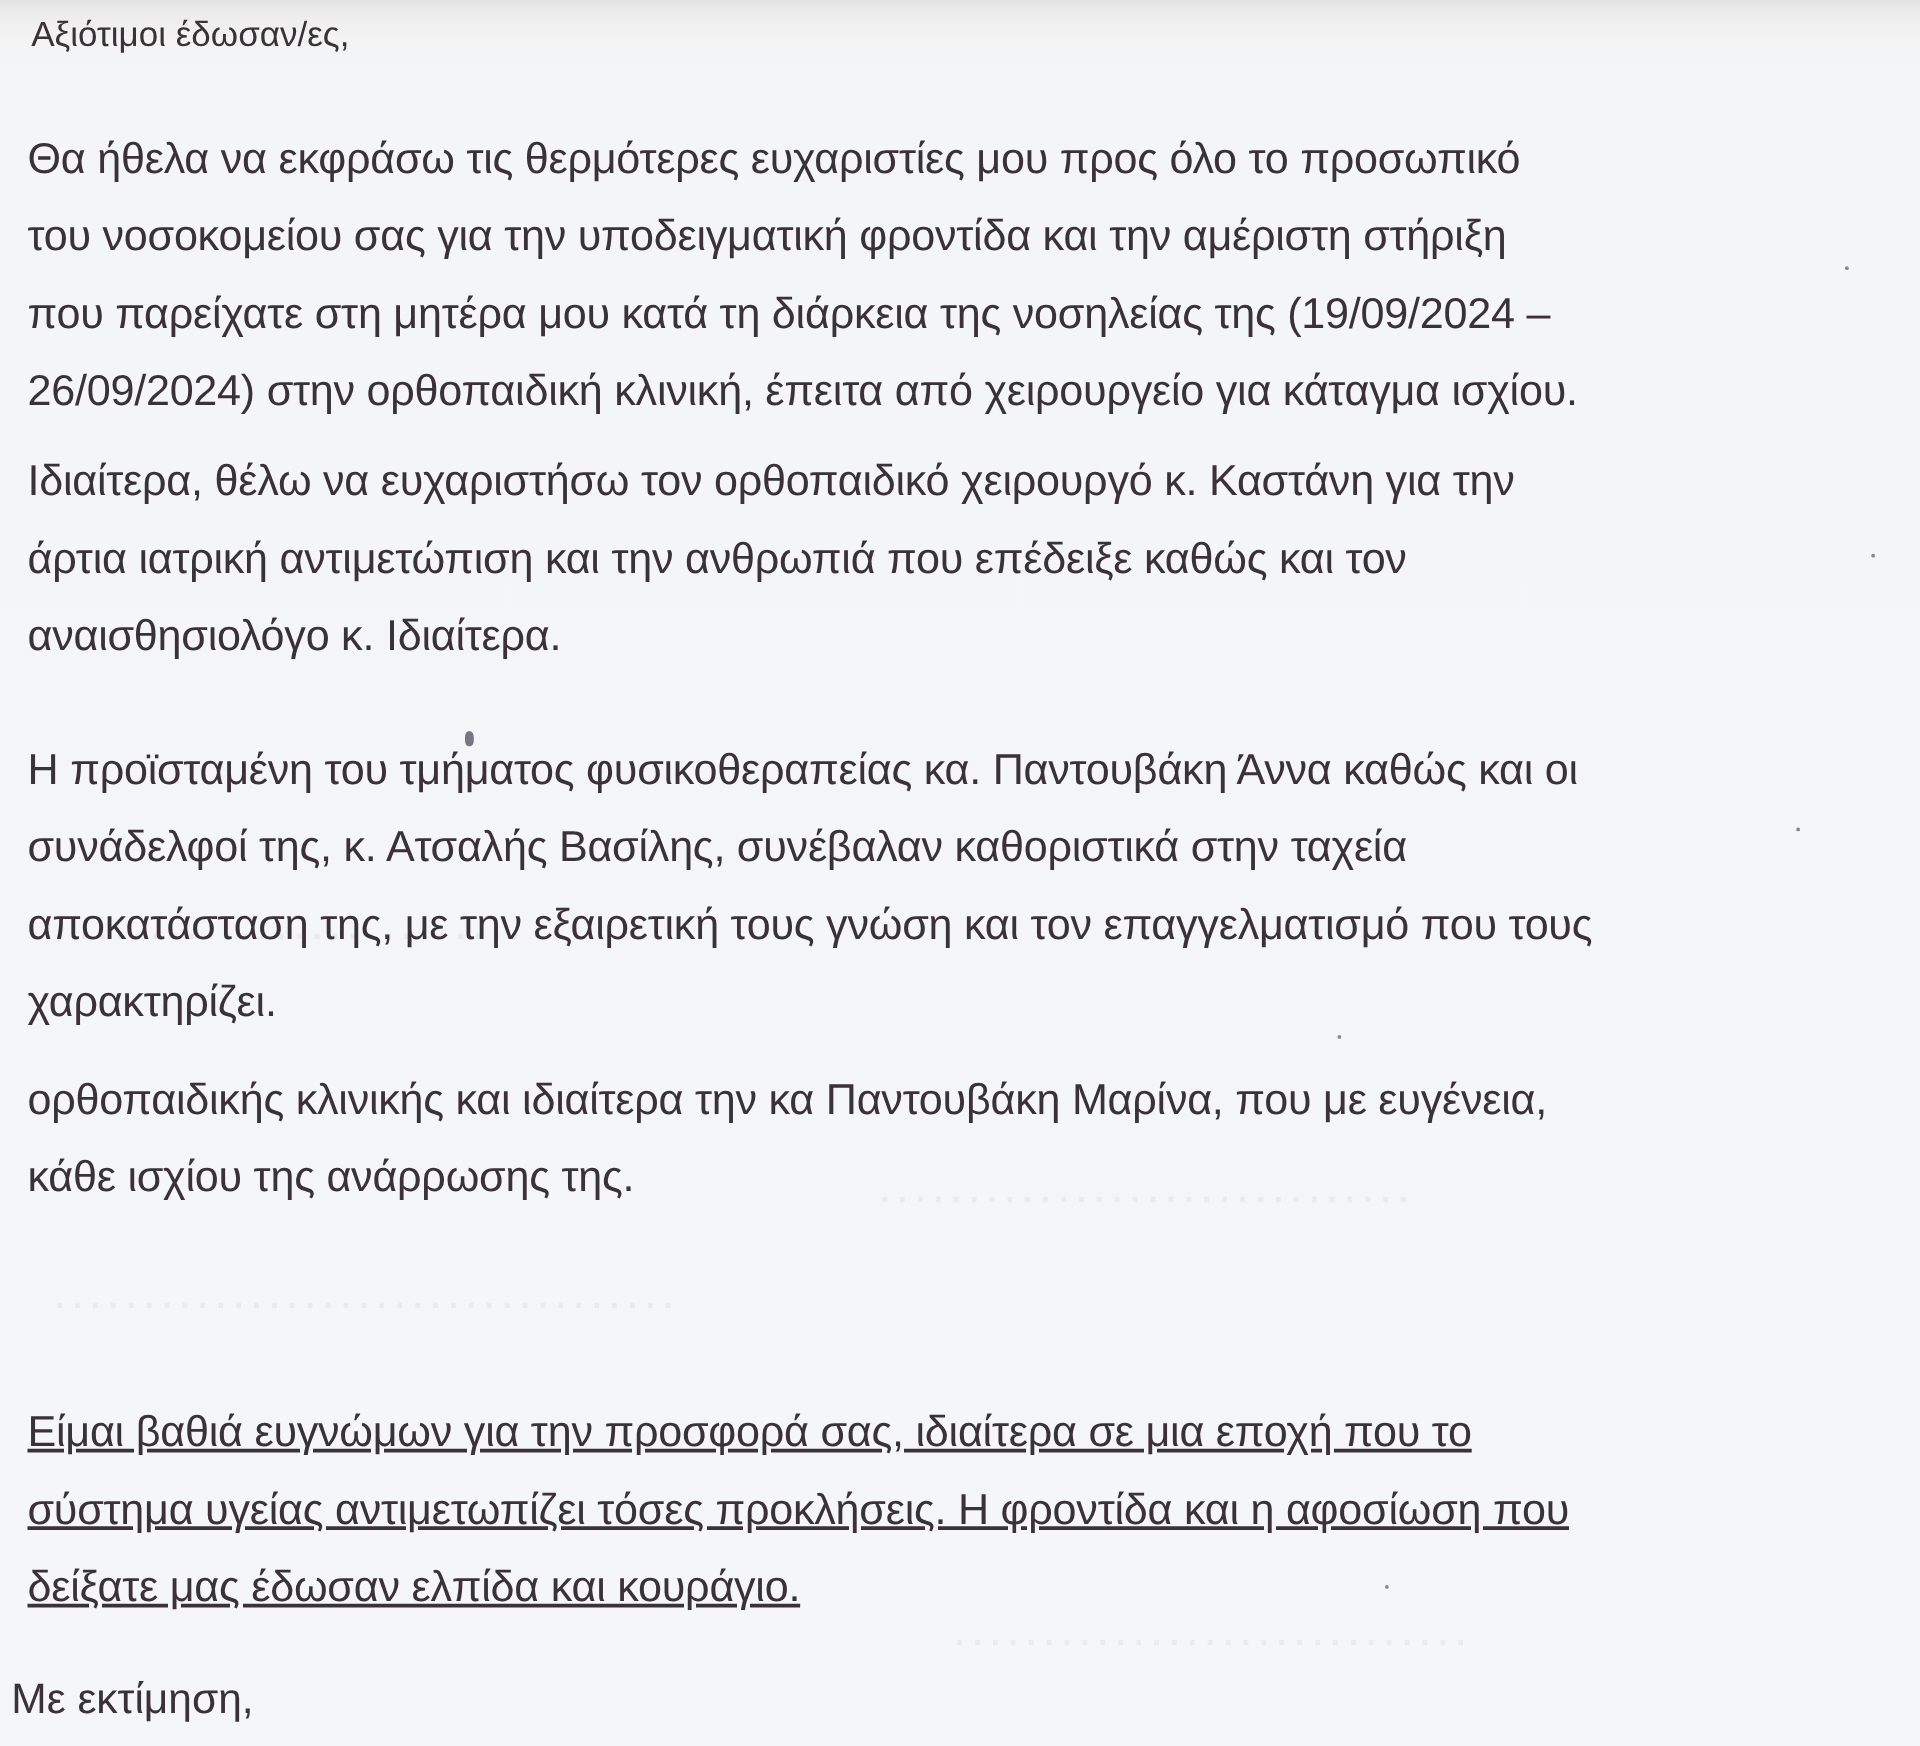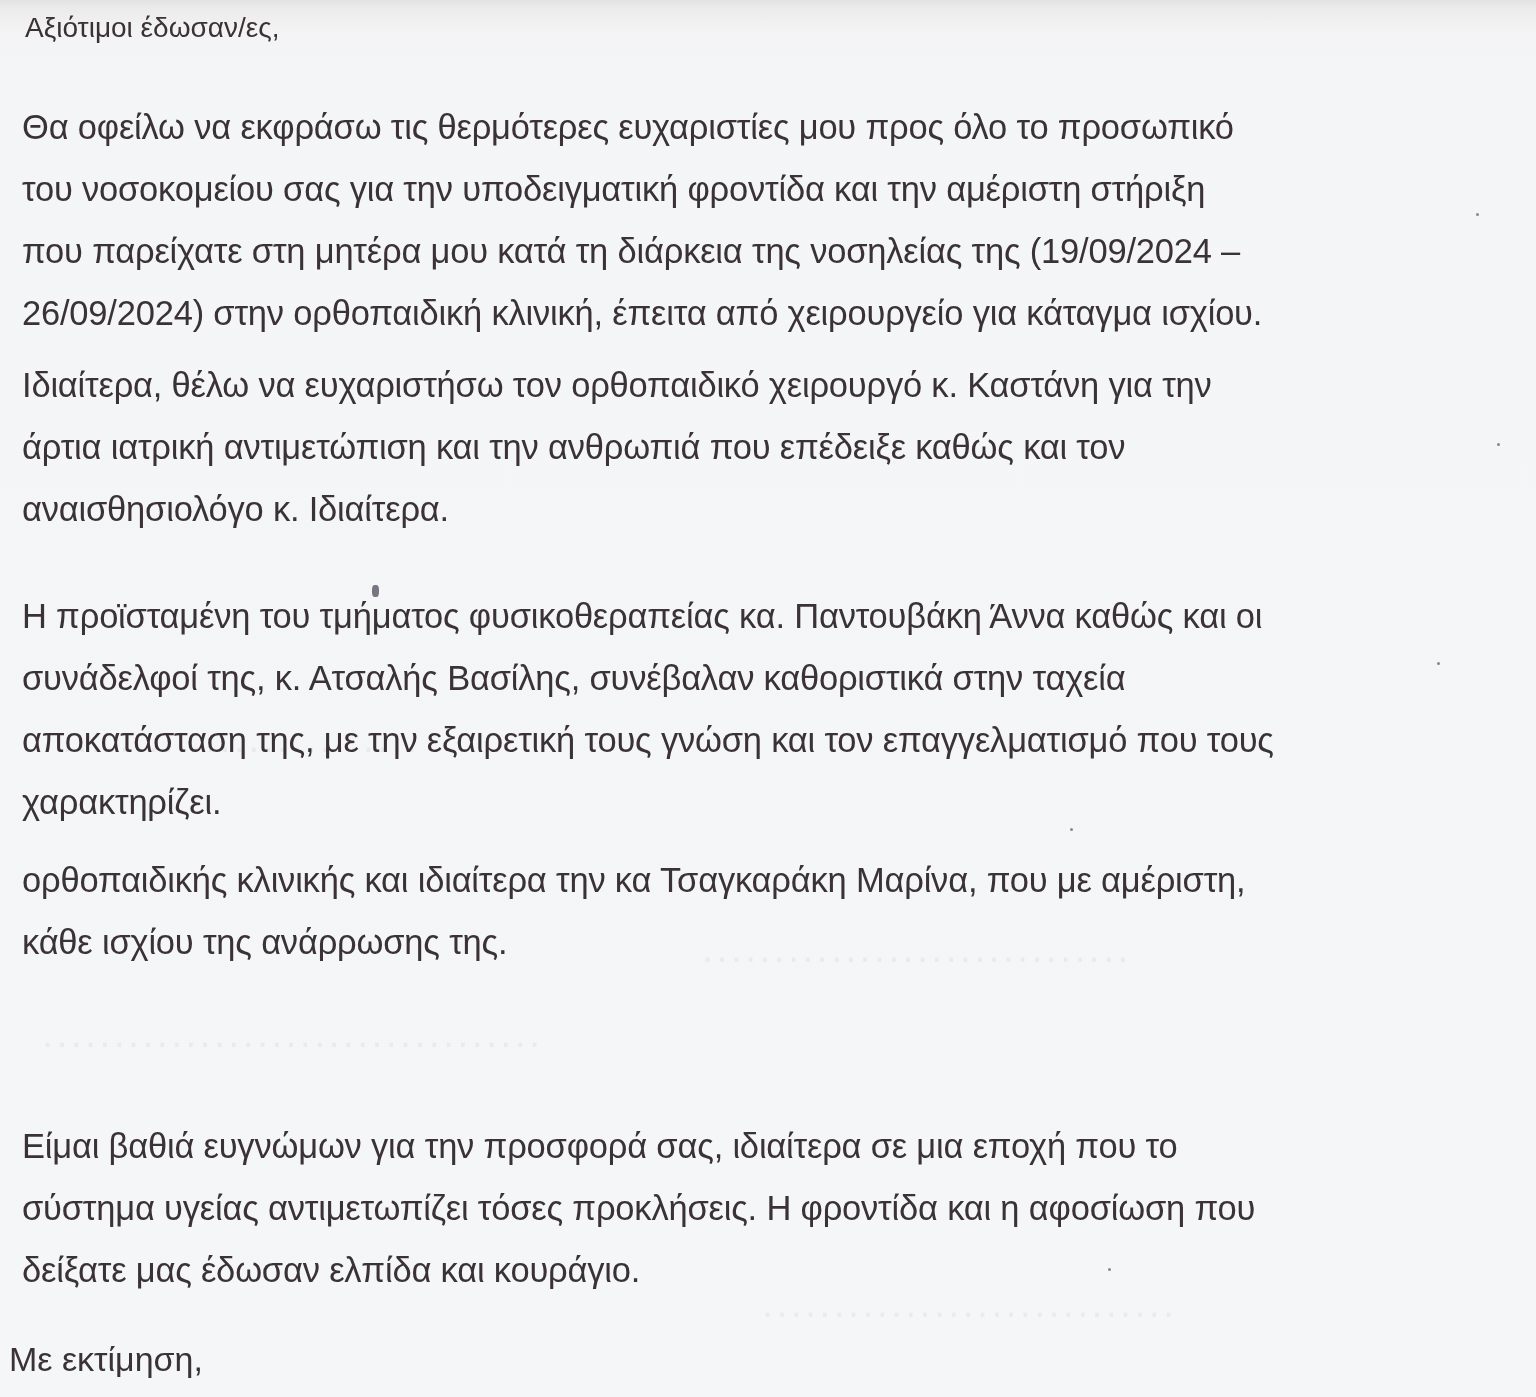--- a/index.html
+++ b/index.html
@@ -50,21 +50,21 @@
       white-space: nowrap;
       font-size: 34.5px;
       height: 62px;
       line-height: 62px;
       letter-spacing: -0.2px;
     }
     #p1 { top: 96px; }
     #p2 { top: 354px; }
     #p3 { top: 585px; }
     #p4 { top: 849px; }
-    #p5 { top: 1115px; }
+    #p5 { top: 1115px; text-decoration: underline; }
     .closing {
       position: absolute;
       left: 9px;
       top: 1328px;
       font-size: 34px;
       line-height: 62px;
       white-space: nowrap;
     }
     .speck {
       position: absolute;
@@ -86,41 +86,41 @@
   <span class="speck" style="left:1476px; top:213px;"></span>
   <span class="speck" style="left:1497px; top:443px;"></span>
   <span class="speck" style="left:1437px; top:662px;"></span>
   <span class="speck" style="left:1070px; top:828px;"></span>
   <span class="speck" style="left:1108px; top:1268px;"></span>
   <span class="speck" style="left:372px; top:585px; width:7px; height:12px; background:#7a7480; border-radius:40%;"></span>
 
   <div class="salutation">Αξιότιμοι έδωσαν/ες,</div>
 
   <p class="para" id="p1">
-    <span class="line">Θα οφείλω να εκφράσω τις θερμότερες ευχαριστίες μου προς όλο το προσωπικό</span>
+    <span class="line">Θα ήθελα να εκφράσω τις θερμότερες ευχαριστίες μου προς όλο το προσωπικό</span>
     <span class="line">του νοσοκομείου σας για την υποδειγματική φροντίδα και την αμέριστη στήριξη</span>
     <span class="line">που παρείχατε στη μητέρα μου κατά τη διάρκεια της νοσηλείας της (19/09/2024 –</span>
     <span class="line">26/09/2024) στην ορθοπαιδική κλινική, έπειτα από χειρουργείο για κάταγμα ισχίου.</span>
   </p>
 
   <p class="para" id="p2">
     <span class="line">Ιδιαίτερα, θέλω να ευχαριστήσω τον ορθοπαιδικό χειρουργό κ. Καστάνη για την</span>
     <span class="line">άρτια ιατρική αντιμετώπιση και την ανθρωπιά που επέδειξε καθώς και τον</span>
     <span class="line">αναισθησιολόγο κ. Ιδιαίτερα.</span>
   </p>
 
   <p class="para" id="p3">
     <span class="line">Η προϊσταμένη του τμήματος φυσικοθεραπείας κα. Παντουβάκη Άννα καθώς και οι</span>
     <span class="line">συνάδελφοί της, κ. Ατσαλής Βασίλης, συνέβαλαν καθοριστικά στην ταχεία</span>
     <span class="line">αποκατάσταση της, με την εξαιρετική τους γνώση και τον επαγγελματισμό που τους</span>
     <span class="line">χαρακτηρίζει.</span>
   </p>
 
   <p class="para" id="p4">
-    <span class="line">ορθοπαιδικής κλινικής και ιδιαίτερα την κα Τσαγκαράκη Μαρίνα, που με αμέριστη,</span>
+    <span class="line">ορθοπαιδικής κλινικής και ιδιαίτερα την κα Παντουβάκη Μαρίνα, που με ευγένεια,</span>
     <span class="line">κάθε ισχίου της ανάρρωσης της.</span>
   </p>
 
   <p class="para" id="p5">
     <span class="line">Είμαι βαθιά ευγνώμων για την προσφορά σας, ιδιαίτερα σε μια εποχή που το</span>
     <span class="line">σύστημα υγείας αντιμετωπίζει τόσες προκλήσεις. Η φροντίδα και η αφοσίωση που</span>
     <span class="line">δείξατε μας έδωσαν ελπίδα και κουράγιο.</span>
   </p>
 
   <div class="closing">Με εκτίμηση,</div>

